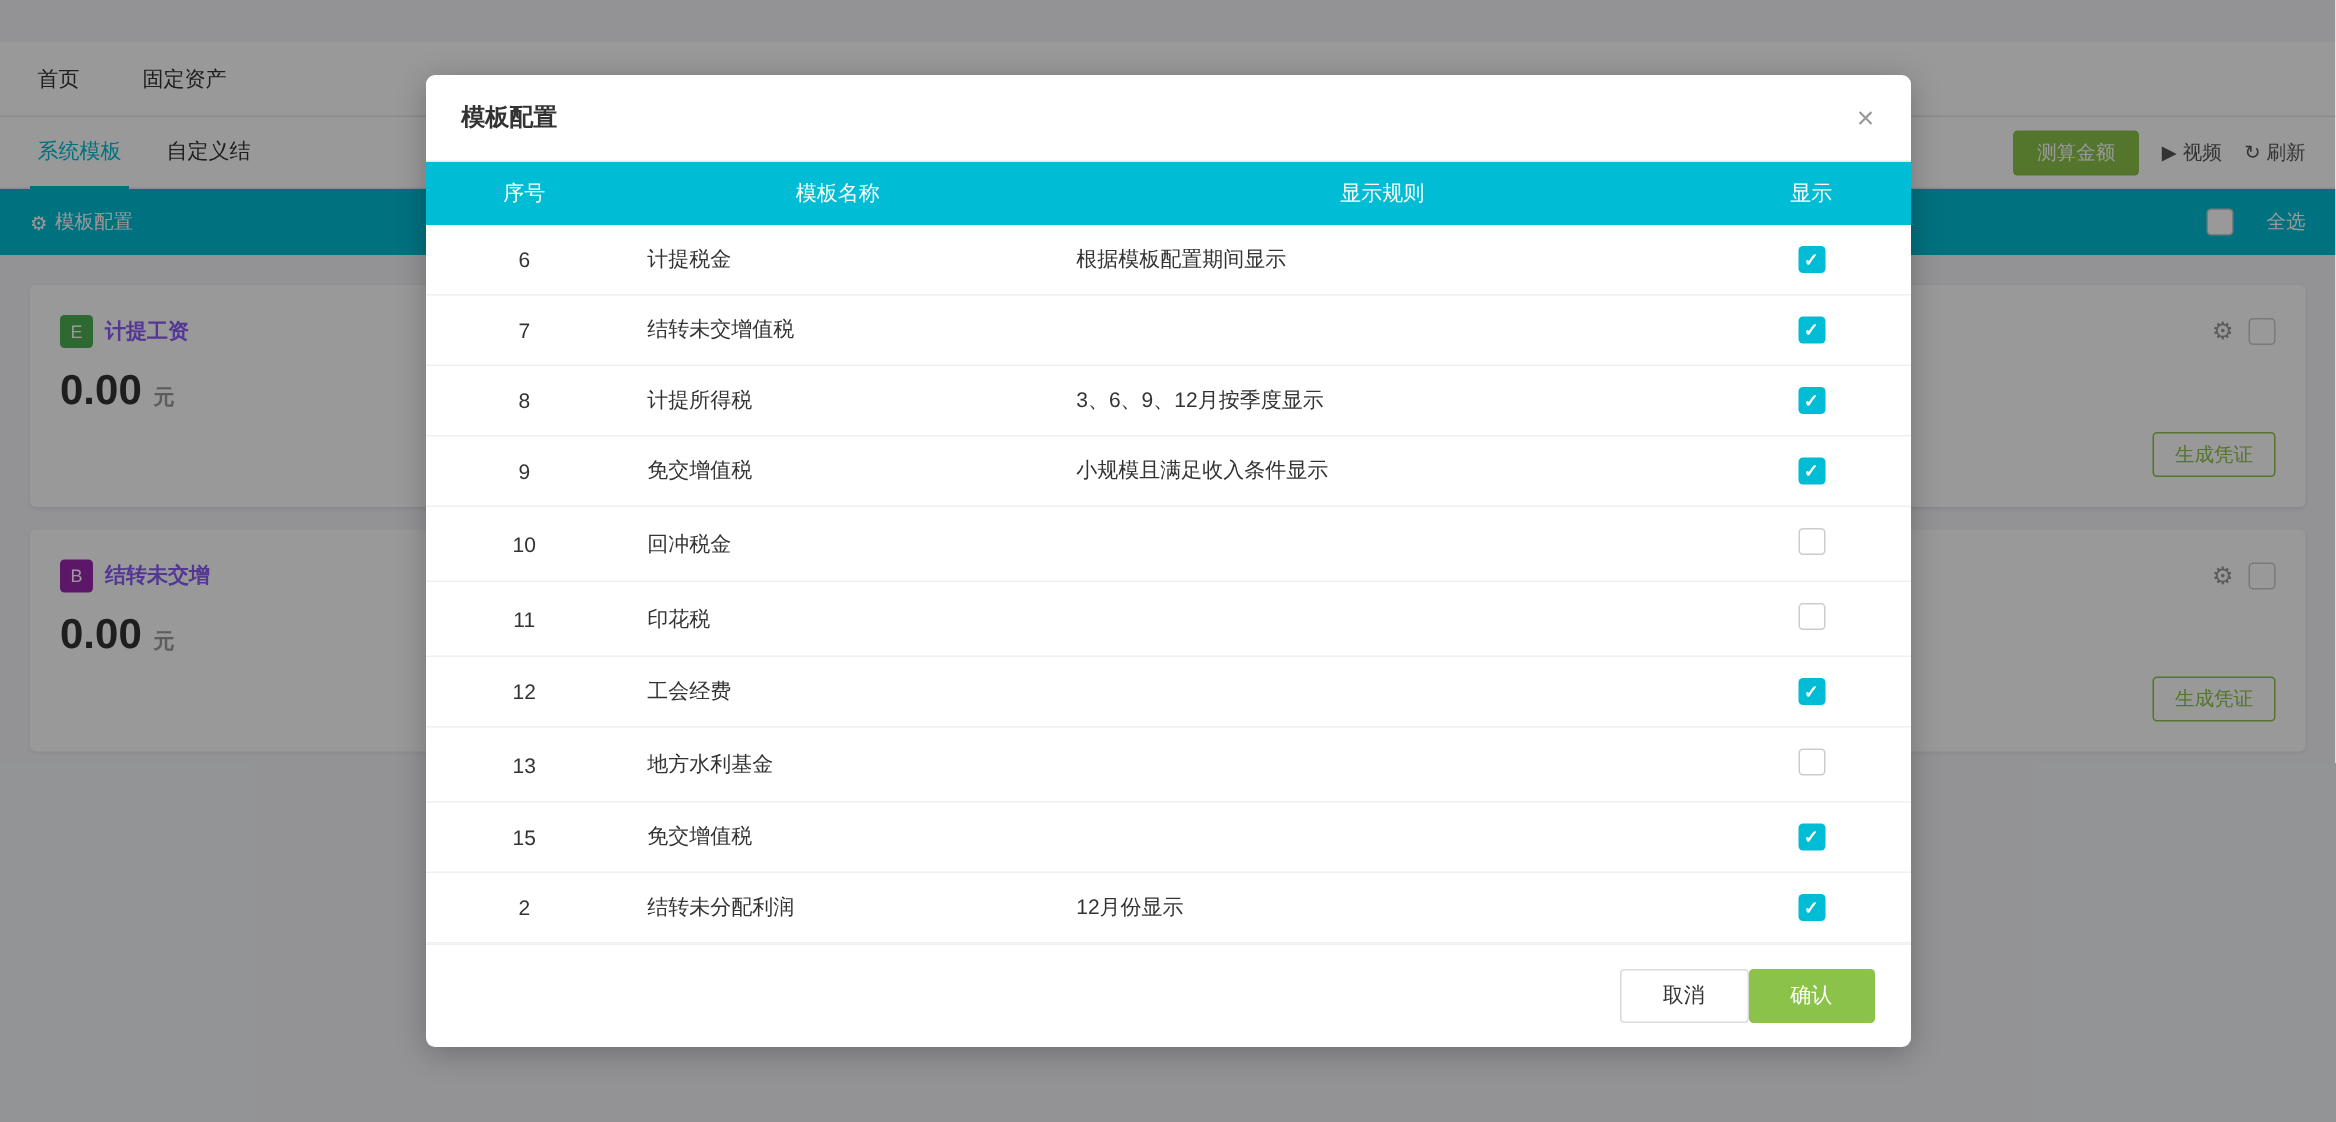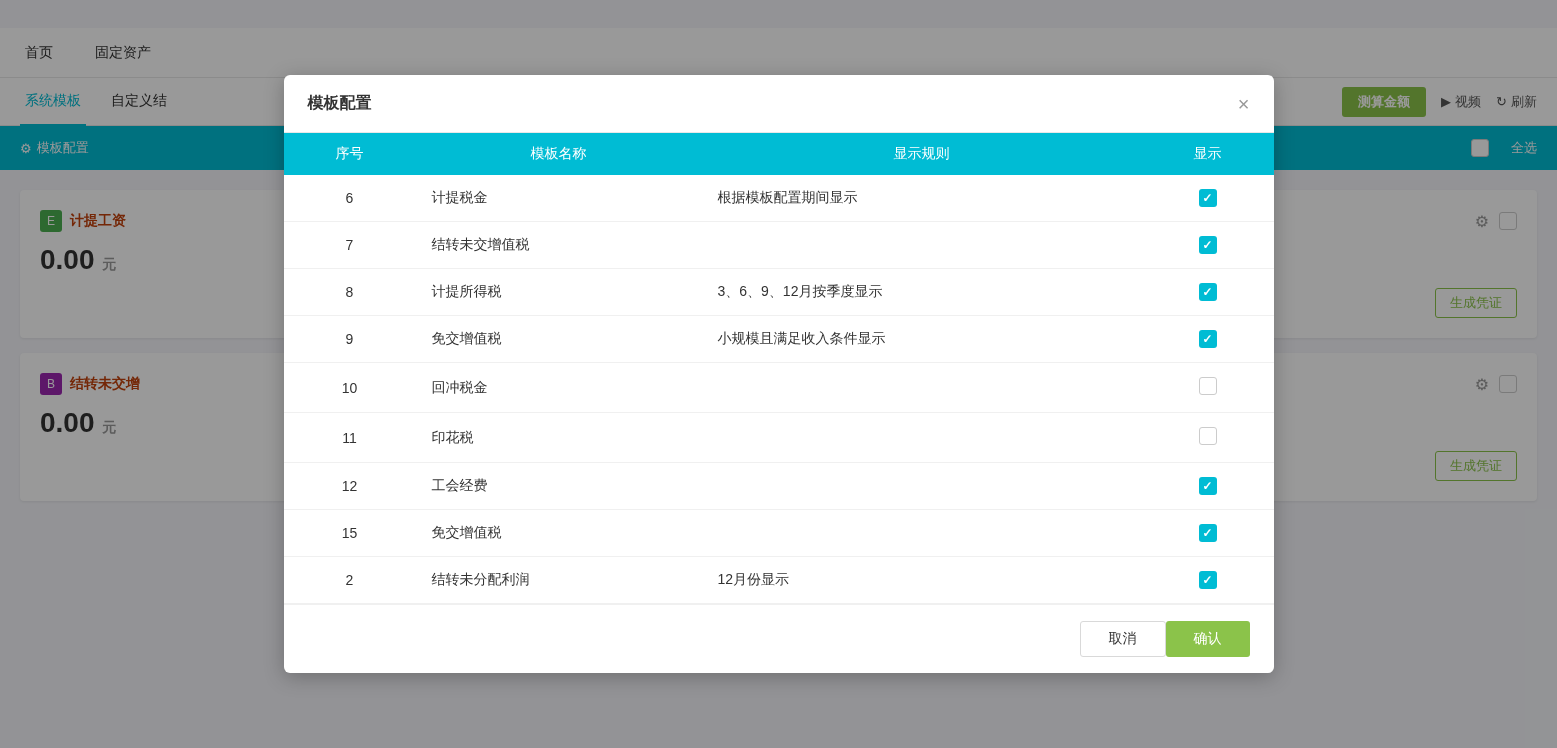--- a/index.html
+++ b/index.html
@@ -70,21 +70,20 @@
     }
 
     .btn-calc {
       background: #8bc34a;
       color: #fff;
       border: none;
       padding: 6px 16px;
       border-radius: 3px;
       cursor: pointer;
       font-size: 13px;
-      font-weight: bold;
     }
 
     .btn-text {
       color: #555;
       cursor: pointer;
       font-size: 13px;
       display: flex;
       align-items: center;
       gap: 4px;
     }
@@ -115,21 +114,21 @@
       display: flex;
       align-items: center;
       justify-content: center;
       font-size: 12px;
       color: #fff;
     }
 
     .card-icon.green { background: #4caf50; }
     .card-icon.purple { background: #9c27b0; }
 
-    .card-title { font-size: 14px; color: #c2410c; font-weight: bold; }
+    .card-title { font-size: 14px; color: #8b5cf6; font-weight: bold; }
 
     .amount { font-size: 28px; font-weight: bold; color: #333; }
 
     .card-actions {
       margin-left: auto;
       display: flex;
       align-items: center;
       gap: 10px;
     }
 
@@ -466,20 +465,26 @@
               <td></td>
               <td style="text-align: center;"><div class="cb-unchecked" style="display: inline-block;"></div></td>
             </tr>
             <tr>
               <td>12</td>
               <td>工会经费</td>
               <td></td>
               <td style="text-align: center;"><div class="cb-checked" style="display: inline-block;"></div></td>
             </tr>
             <tr>
+              <td>13</td>
+              <td>地方水利基金</td>
+              <td></td>
+              <td style="text-align: center;"><div class="cb-unchecked" style="display: inline-block;"></div></td>
+            </tr>
+            <tr>
               <td>15</td>
               <td>免交增值税</td>
               <td></td>
               <td style="text-align: center;"><div class="cb-checked" style="display: inline-block;"></div></td>
             </tr>
             <tr>
               <td>2</td>
               <td>结转未分配利润</td>
               <td>12月份显示</td>
               <td style="text-align: center;"><div class="cb-checked" style="display: inline-block;"></div></td>

